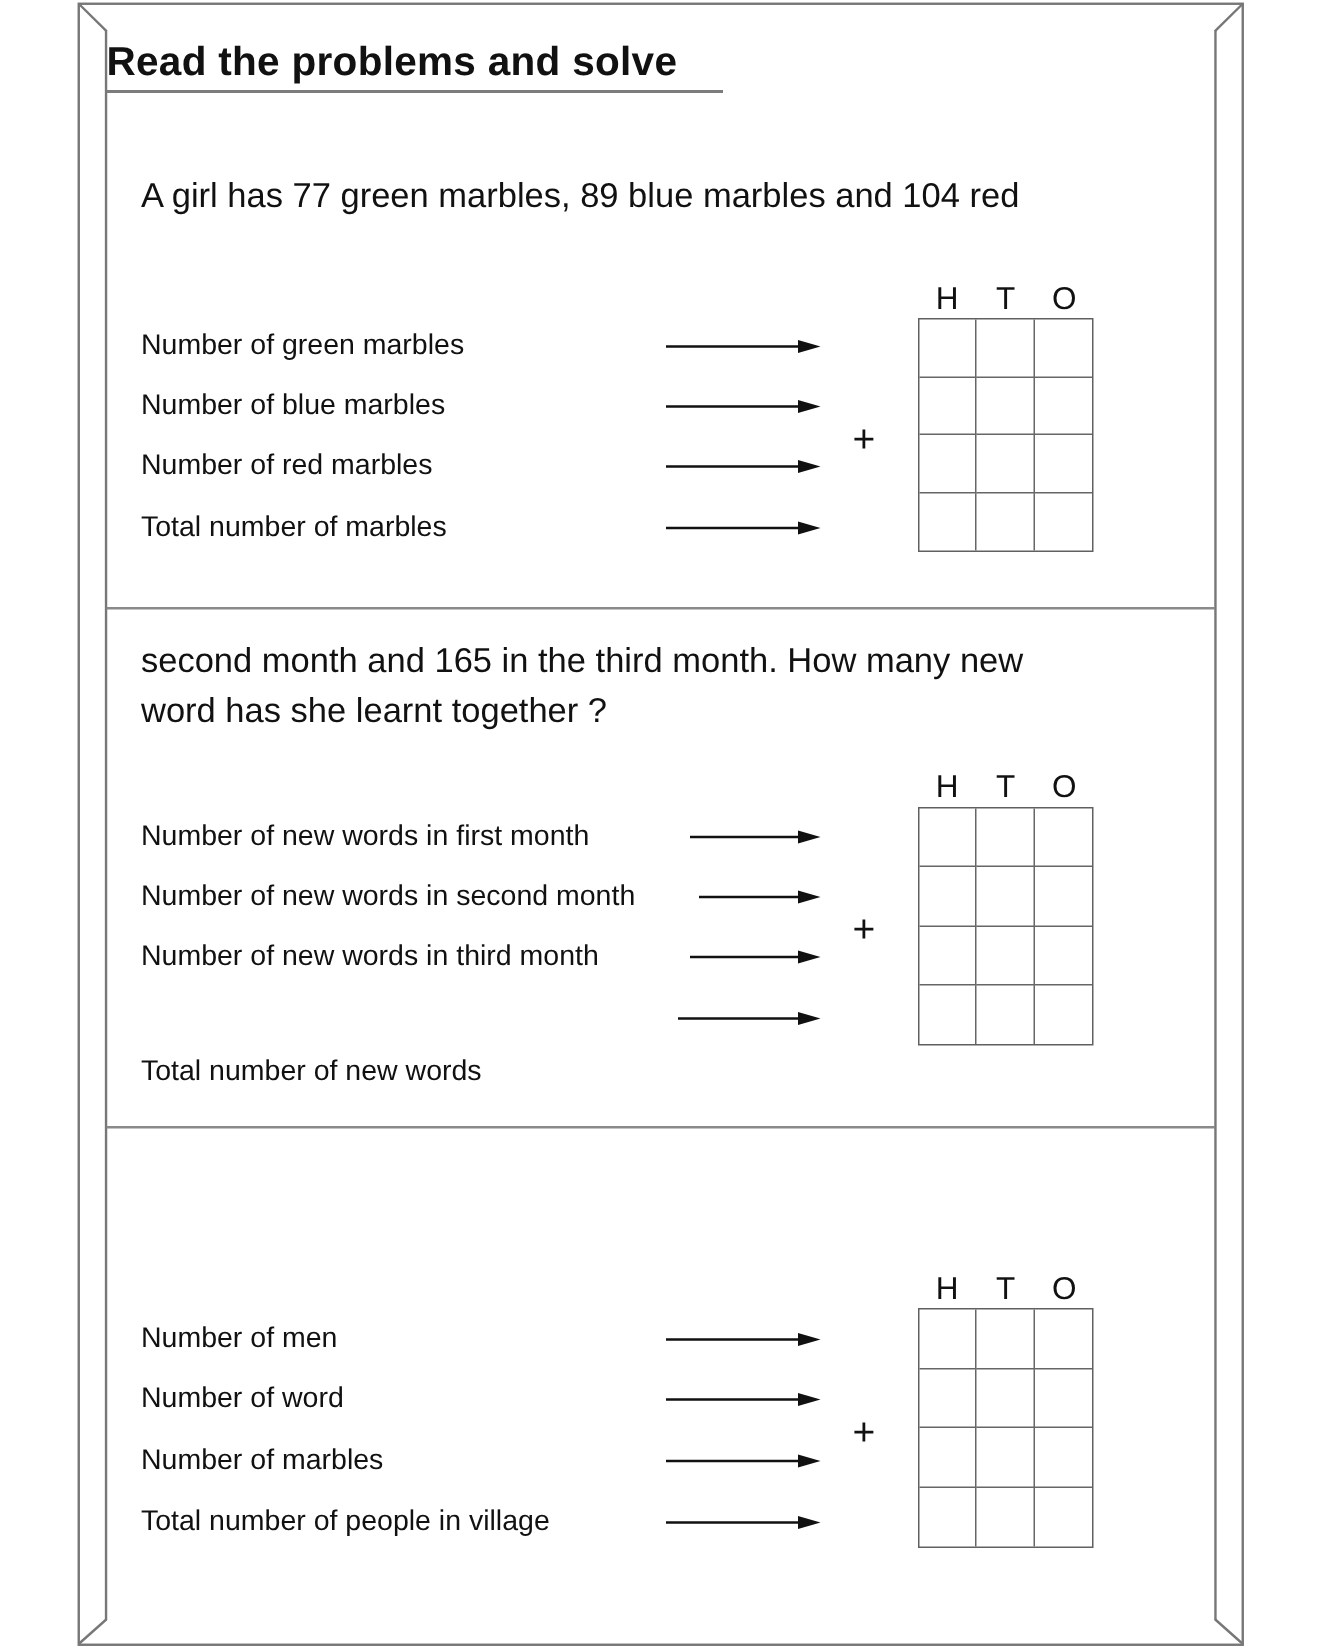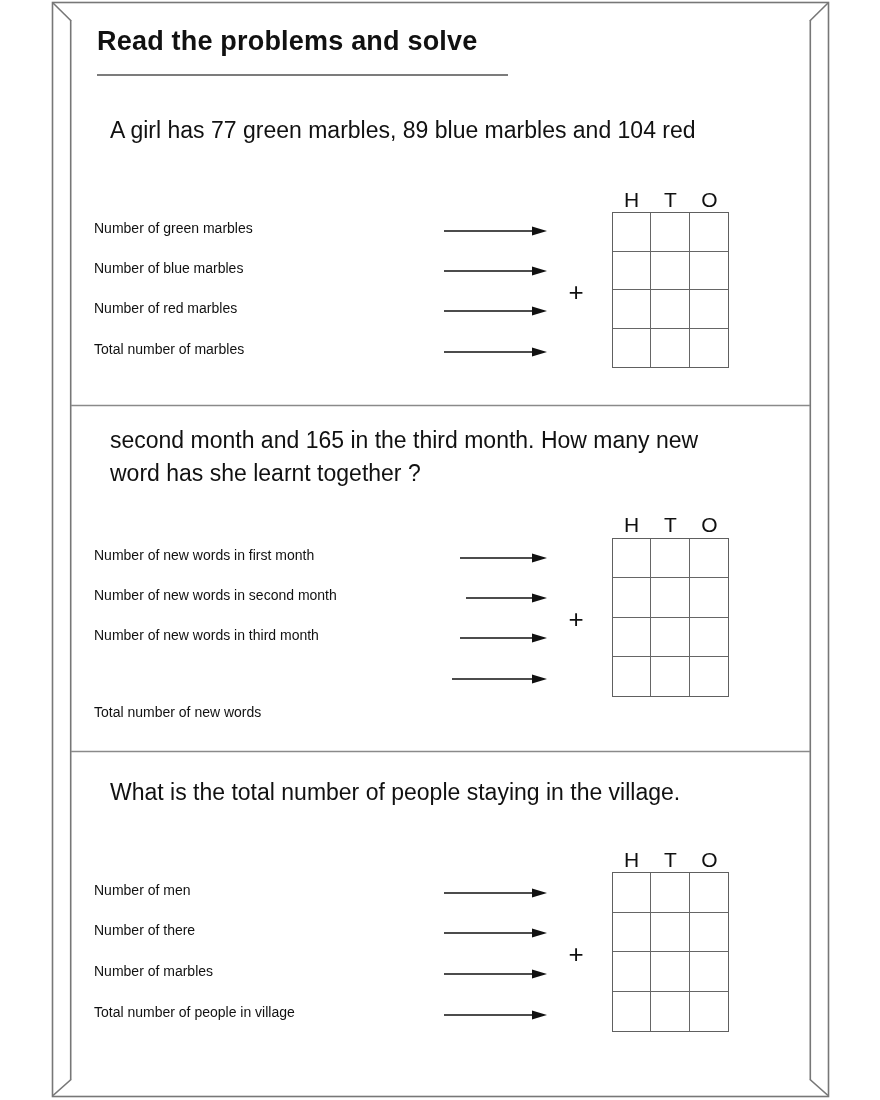--- a/index.html
+++ b/index.html
@@ -3,26 +3,26 @@
 <meta charset="utf-8">
 <style>
   html,body{margin:0;padding:0;background:#fff;}
   #canvas{
     position:relative;width:880px;height:1100px;overflow:hidden;
     font-family:"Liberation Sans","DejaVu Sans",sans-serif;color:#111;background:#fff;
   }
   #frame-svg{position:absolute;left:0;top:0;width:880px;height:1100px;pointer-events:none;}
   .abs{position:absolute;}
   .title{
-    left:97px;top:26px;font-size:27px;font-weight:bold;letter-spacing:.2px;
-    padding:0 30px 17px 0;border-bottom:2px solid #7c7c7c;white-space:nowrap;
+    left:71px;top:26px;font-size:27px;font-weight:bold;letter-spacing:.2px;
+    padding:0 30px 3px 0;border-bottom:2px solid #7c7c7c;white-space:nowrap;
   }
   .statement{left:94px;font-size:23px;line-height:32.5px;}
-  .statement .line{white-space:nowrap;margin-left:16px;}
-  .lbl{left:94px;font-size:14px;white-space:nowrap;}
+  .statement .line{white-space:nowrap;}
+  .lbl{left:94px;font-size:19px;white-space:nowrap;}
   .hto-head{left:612px;width:117px;display:flex;font-size:21px;}
   .hto-head span{flex:1;text-align:center;}
   .plus{left:564px;width:24px;text-align:center;font-size:26px;line-height:26px;}
   .hto{
     left:612px;width:117px;display:grid;
     grid-template-columns:repeat(3,1fr);grid-template-rows:repeat(4,1fr);
     border:1.6px solid #606060;box-sizing:border-box;background:#fff;
   }
   .hto .c{border-right:1.4px solid #666;border-bottom:1.4px solid #666;}
   .hto .c:nth-child(3n){border-right:none;}
@@ -160,24 +160,23 @@
         <div class="c"></div>
         <div class="c"></div>
       <div class="c"></div>
         <div class="c"></div>
         <div class="c"></div>
     </div>
   </div>
 
   <div>
     <div class="abs statement" style="top:776px">
-      <div class="line">What is the total number of people staying in the village.</div>
     </div>
     <div class="abs lbl" style="top:882px">Number of men</div>
-    <div class="abs lbl" style="top:922px">Number of there</div>
+    <div class="abs lbl" style="top:922px">Number of word</div>
     <div class="abs lbl" style="top:963px">Number of marbles</div>
     <div class="abs lbl" style="top:1004px">Total number of people in village</div>
     <div class="abs hto-head" style="top:848px">
       <span>H</span>
       <span>T</span>
       <span>O</span>
     </div>
     <div class="abs plus" style="top:941px">+</div>
     <div class="abs hto" style="top:872px;height:160px">
       <div class="c"></div>

